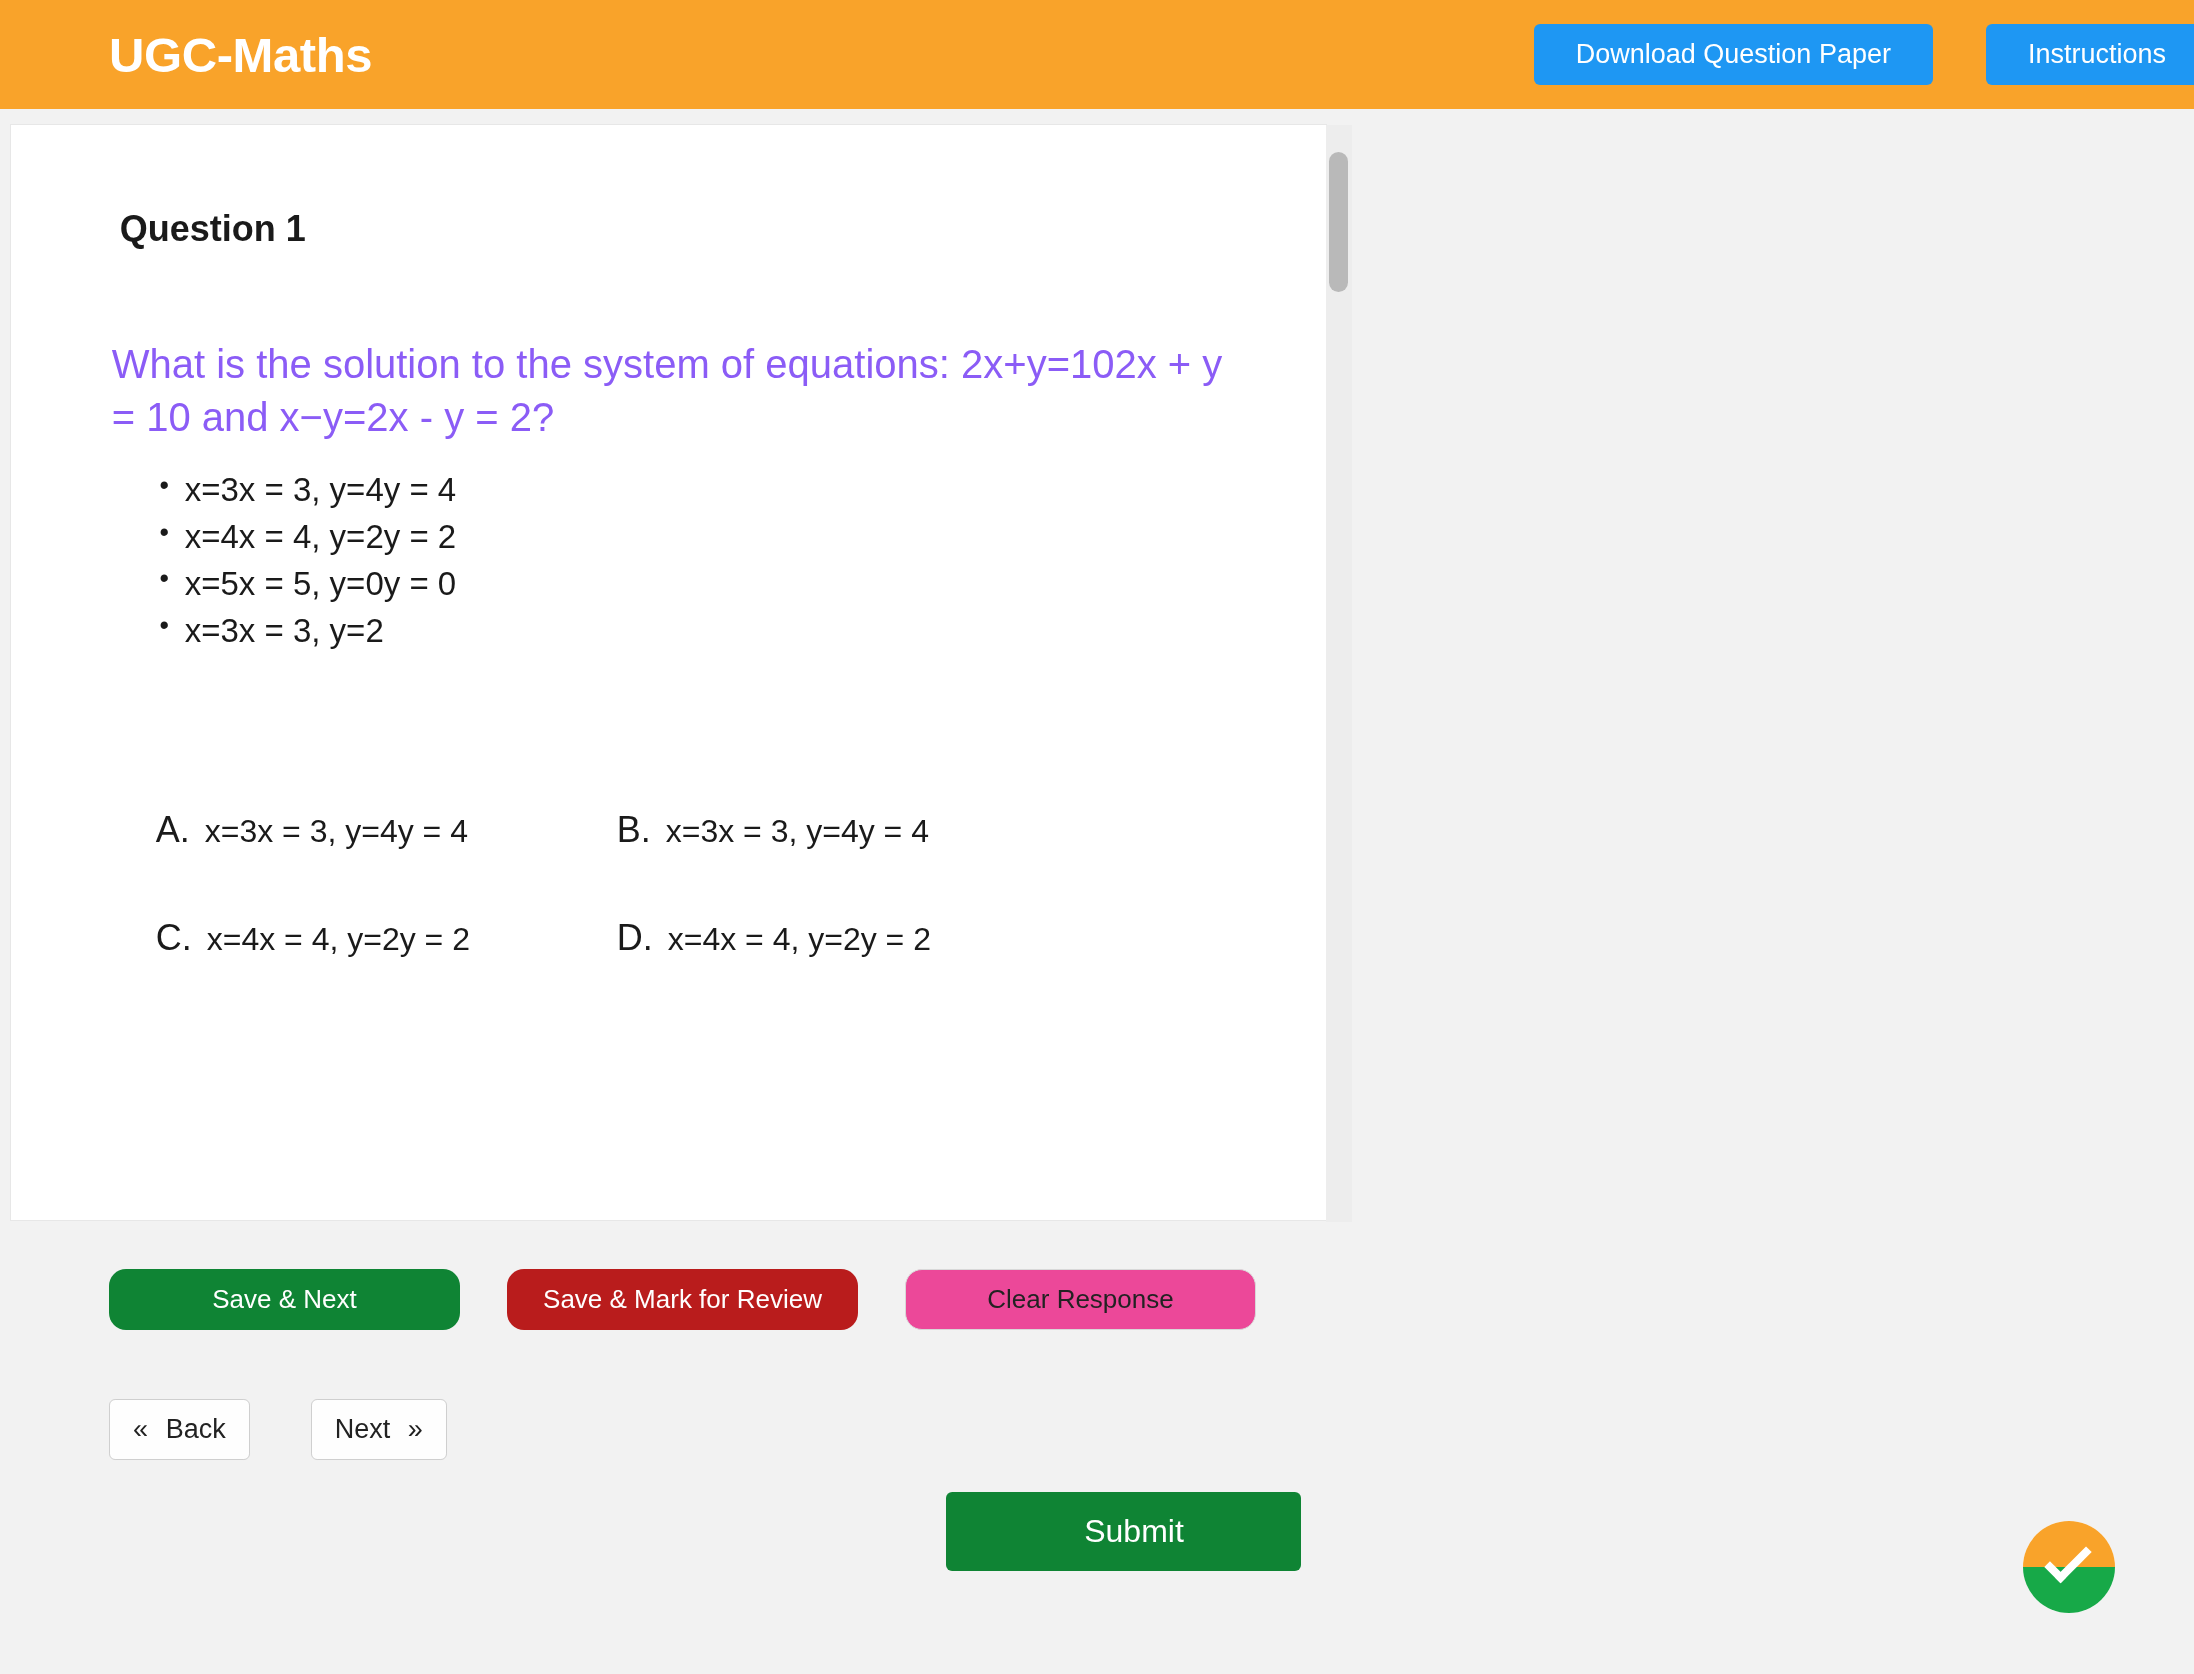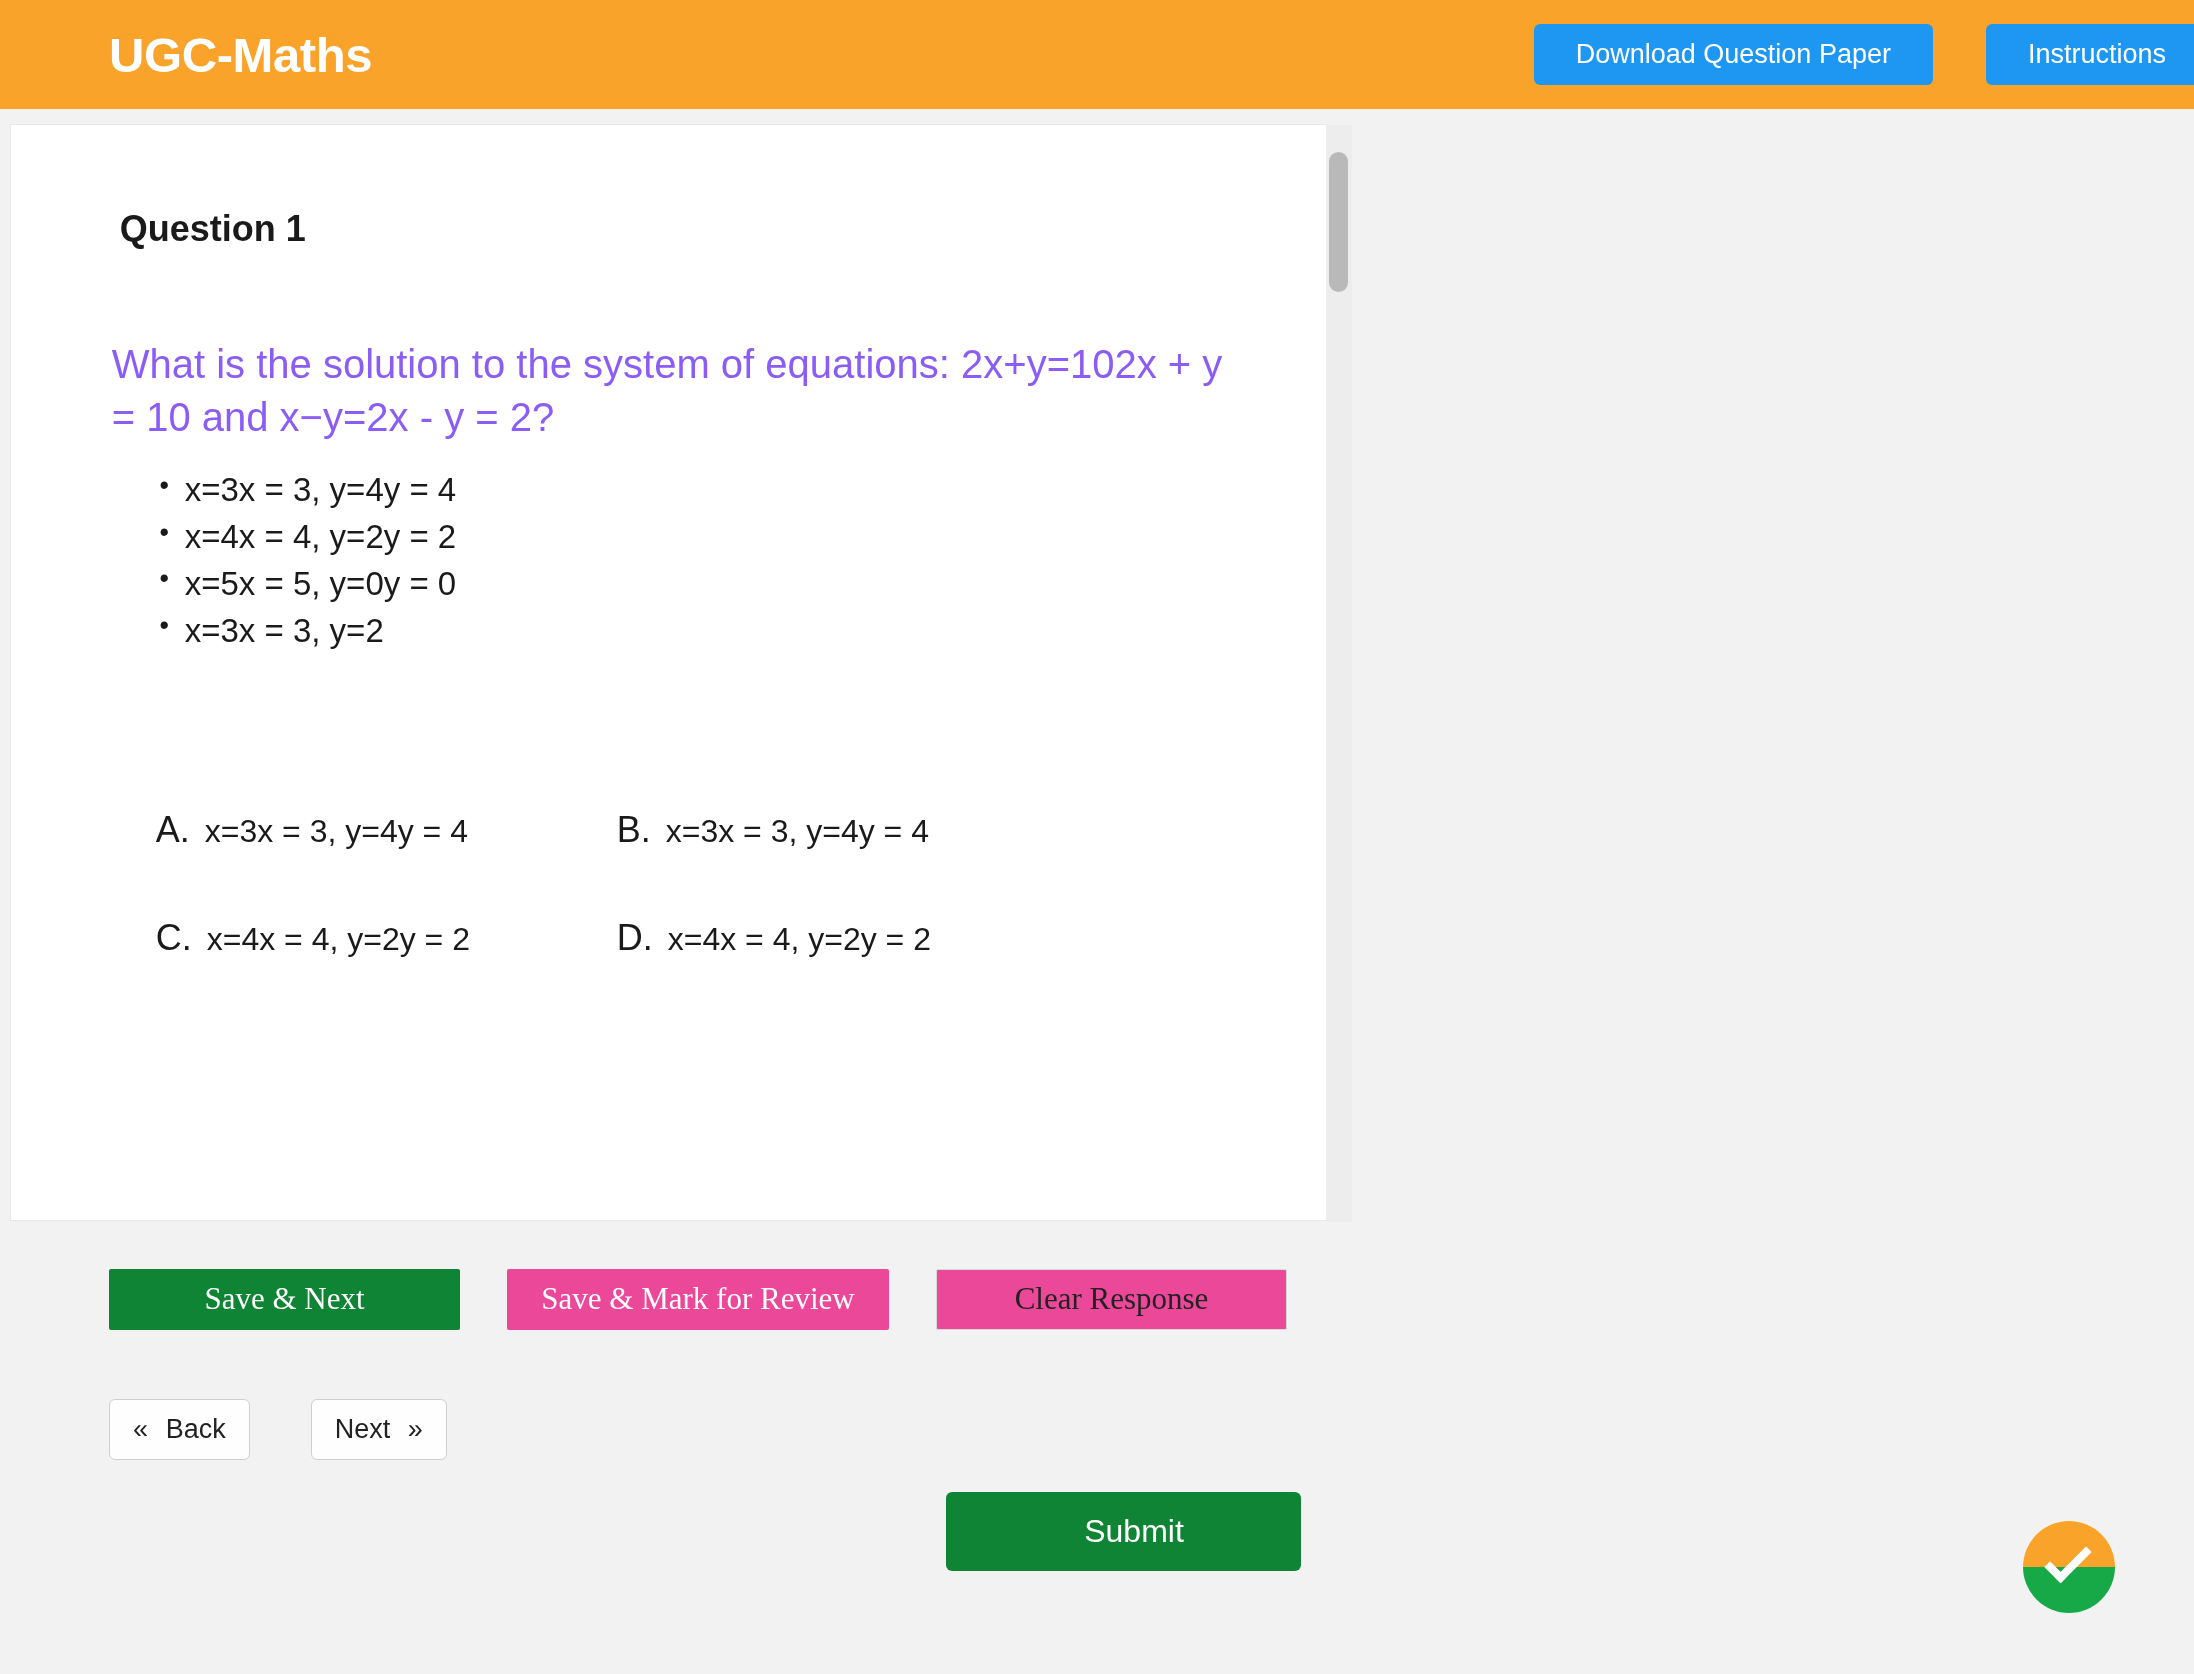--- a/index.html
+++ b/index.html
@@ -105,28 +105,28 @@
   }
   .option { display: flex; align-items: baseline; gap: 15px; }
   .option .letter { font-size: 36px; color: #1a1a1a; }
   .option .otext { font-size: 32px; color: #1a1a1a; }
 
   
   .actions { margin: 48px 0 0 109px; }
   .actions-row { display: flex; align-items: center; gap: 47px; }
   .btn {
     border: none;
-    border-radius: 2px;
-    font-size: 31px;
-    font-family: Liberation Serif, serif;
+    border-radius: 17px;
+    font-size: 26px;
+    font-family: Liberation Sans, sans-serif;
     cursor: pointer;
     white-space: nowrap;
   }
   .btn-green { background: #0f8434; color: #fff; width: 351px; height: 61px; }
-  .btn-orange { background: #ec4899; color: #fff; width: 382px; height: 61px; }
+  .btn-orange { background: #b91c1c; color: #fff; width: 351px; height: 61px; }
   .btn-white {
     background: #ec4899; color: #222;
     width: 351px; height: 61px;
     border: 0.4px solid #d8d8d8;
   }
   .btn-blue { background: #1e97f3; color: #fff; width: 351px; height: 61px; margin-top: 39px; }
   .nav-row { display: flex; gap: 61px; margin-top: 69px; }
   .btn-nav {
     background: #fefefe; color: #222;
     border: 0.4px solid #cfcfcf;

